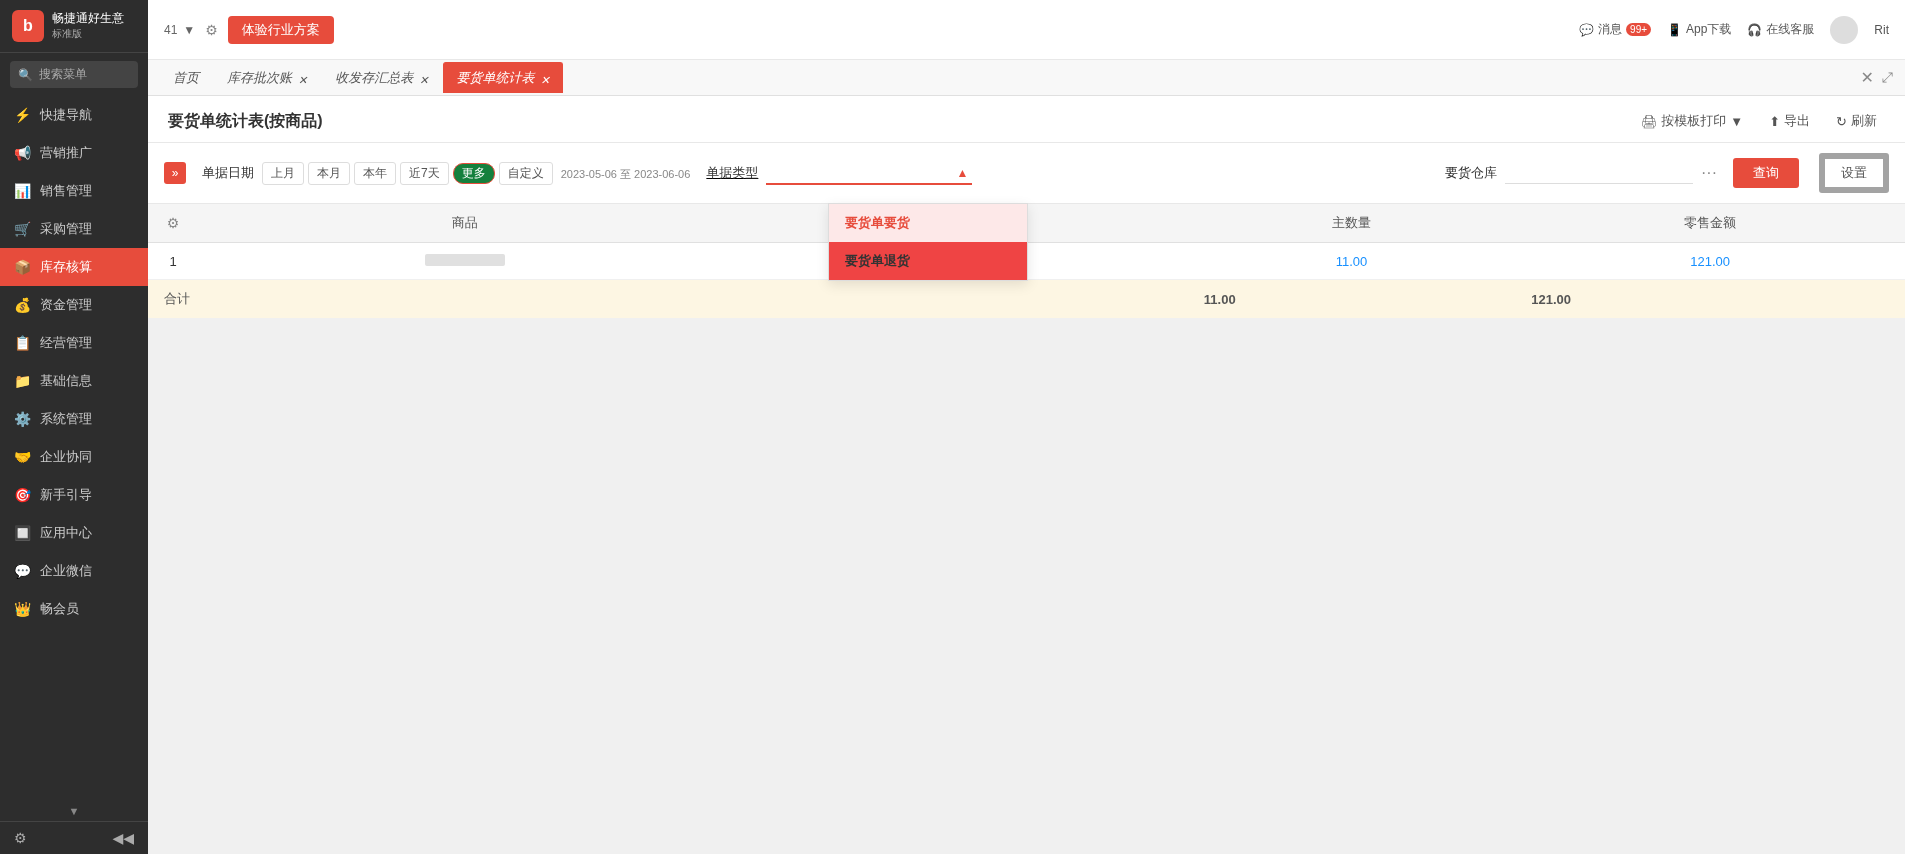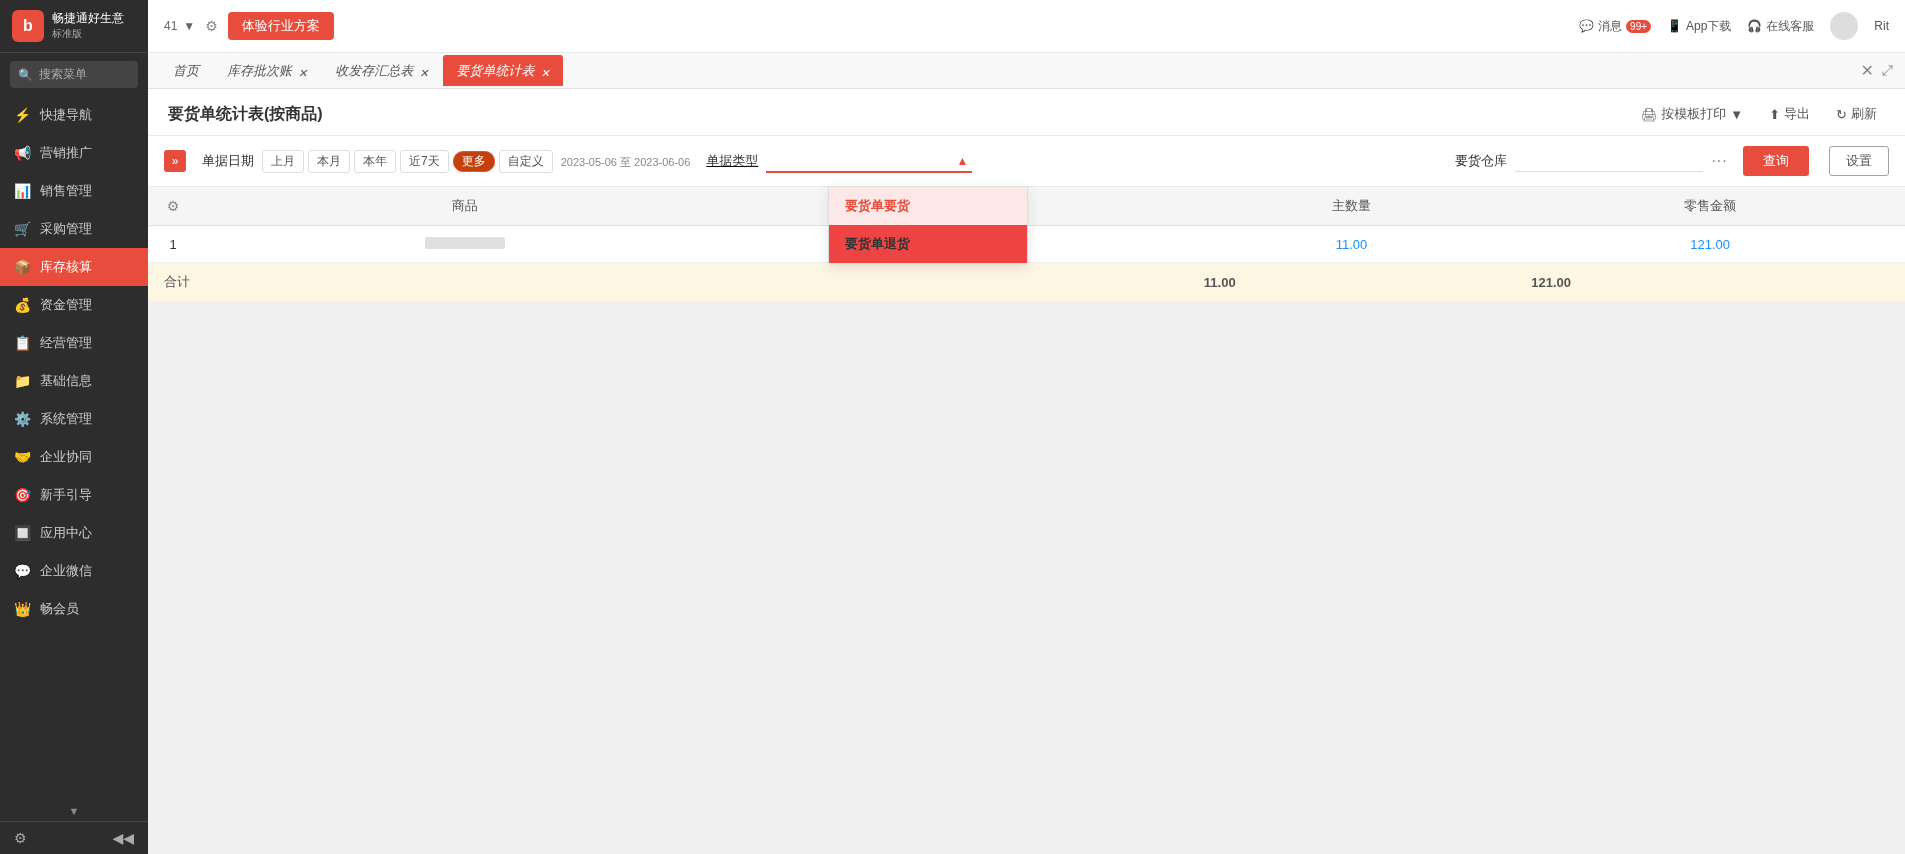--- a/index.html
+++ b/index.html
@@ -89,21 +89,21 @@
     .main {
       flex: 1;
       display: flex;
       flex-direction: column;
       overflow: hidden;
     }
 
     
     .topbar {
       background: #fff;
-      height: 53px;
+      height: 60px;
       display: flex;
       align-items: center;
       justify-content: space-between;
       padding: 0 16px;
       border-bottom: 1px solid #e8e8e8;
       flex-shrink: 0;
     }
     .topbar-left {
       display: flex;
       align-items: center;
@@ -270,21 +270,21 @@
     .date-btn {
       padding: 2px 8px;
       border: 1px solid #ddd;
       border-radius: 3px;
       cursor: pointer;
       font-size: 12px;
       color: #555;
       background: #fff;
     }
     .date-btn.more {
-      background: #c2410c;
+      background: #15803d;
       color: white;
       border-color: #e74c3c;
       border-radius: 10px;
       padding: 1px 8px;
     }
     .date-custom {
       padding: 2px 8px;
       border: 1px solid #ddd;
       border-radius: 3px;
       cursor: pointer;
@@ -349,21 +349,21 @@
       color: white;
       border: none;
       padding: 6px 20px;
       border-radius: 3px;
       cursor: pointer;
       font-size: 13px;
     }
     .filter-settings-btn {
       background: #fff;
       color: #555;
-      border: 1px solid #a3a3a3;
+      border: 6px solid #a3a3a3;
       padding: 5px 16px;
       border-radius: 3px;
       cursor: pointer;
       font-size: 13px;
       margin-left: 4px;
     }
 
     
     .dropdown-menu {
       position: absolute;

